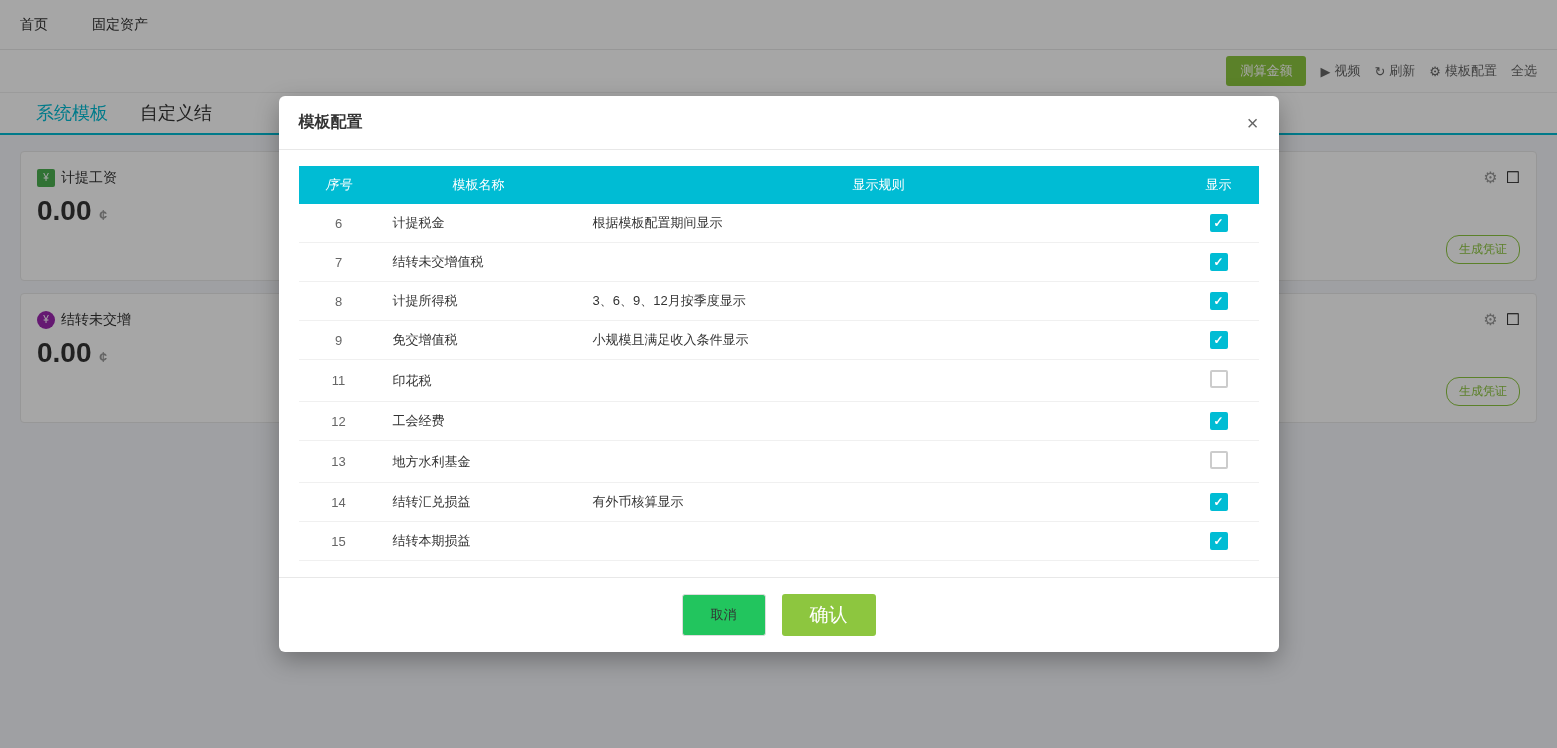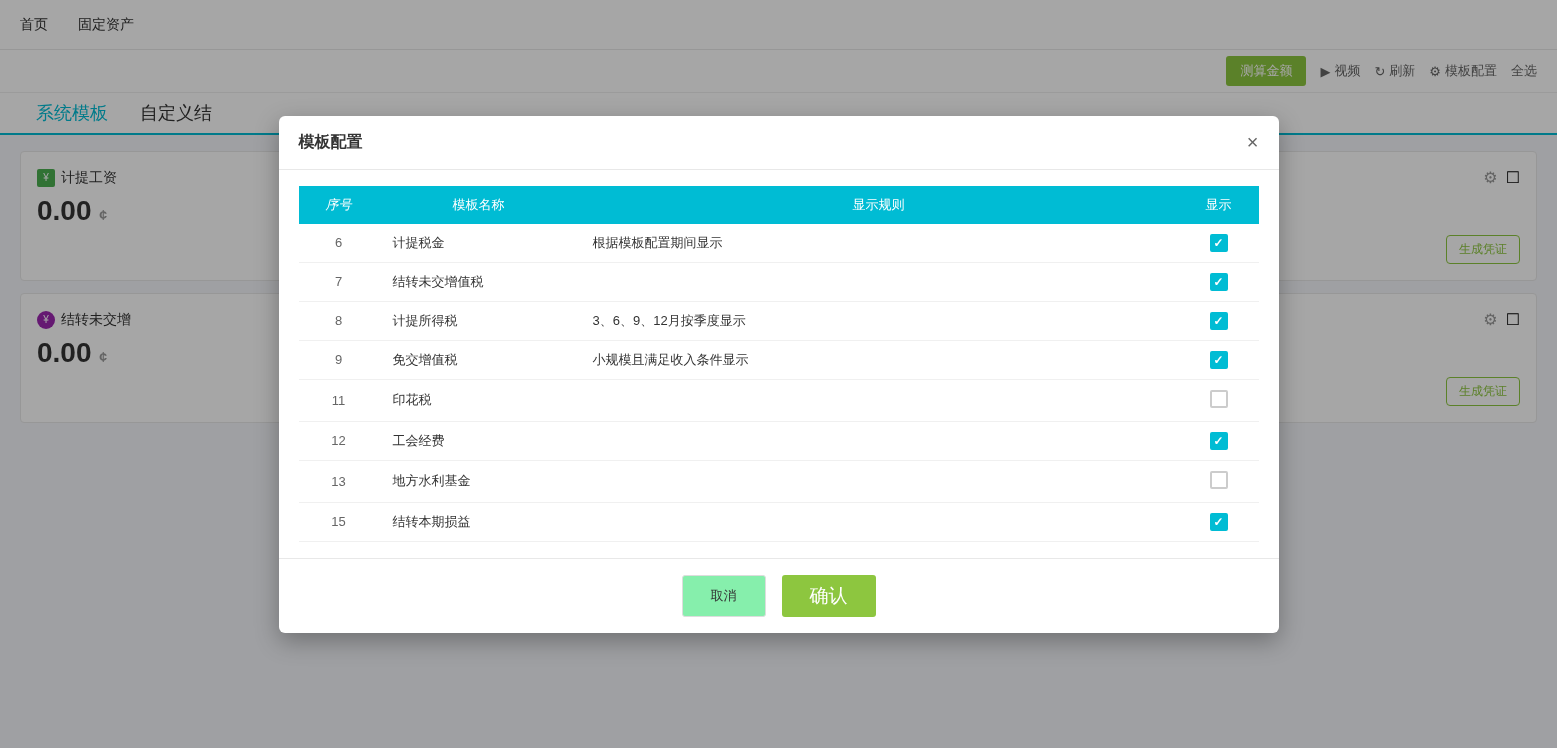--- a/index.html
+++ b/index.html
@@ -21,21 +21,21 @@
       top: 0; left: 0;
     }
 
     
     .top-nav {
       background: #fff;
       height: 50px;
       display: flex;
       align-items: center;
       padding: 8px 20px;
-      gap: 30px;
+      gap: 44px;
       border-bottom: 1px solid #e8e8e8;
     }
     .nav-item {
       font-size: 14px;
       color: #333;
       cursor: pointer;
     }
     .btn-calc {
       background: #8dc63f;
       color: #fff;
@@ -102,21 +102,21 @@
       display: flex;
       justify-content: flex-end;
       gap: 8px;
       margin-top: 8px;
     }
     .btn-gen {
       border: 1px solid #8dc63f;
       color: #8dc63f;
       background: #fff;
       padding: 5px 12px;
-      border-radius: 4px;
+      border-radius: 13px;
       font-size: 12px;
       cursor: pointer;
     }
 
     
     .overlay {
       position: absolute;
       top: 0; left: 0;
       width: 100%; height: 100%;
       background: rgba(0,0,0,0.35);
@@ -237,21 +237,21 @@
     .modal-footer {
       display: flex;
       justify-content: center;
       gap: 16px;
       padding: 16px 20px;
       border-top: 1px solid #e8e8e8;
     }
     .btn-cancel {
       padding: 8px 28px;
       border: 1px solid #ddd;
-      background: #86efac;
+      background: #22c55e;
       color: #333;
       border-radius: 3px;
       font-size: 13px;
       cursor: pointer;
     }
     .btn-confirm {
       padding: 8px 28px;
       border: none;
       background: #8dc63f;
       color: #fff;
@@ -423,20 +423,26 @@
               <td></td>
               <td style="text-align: center;"><span class="custom-checkbox checked" style="cursor: pointer;"></span></td>
             </tr>
             <tr>
               <td>13</td>
               <td>地方水利基金</td>
               <td></td>
               <td style="text-align: center;"><span class="custom-checkbox" style="cursor: pointer;"></span></td>
             </tr>
             <tr>
+              <td>14</td>
+              <td>结转汇兑损益</td>
+              <td>有外币核算显示</td>
+              <td style="text-align: center;"><span class="custom-checkbox checked" style="cursor: pointer;"></span></td>
+            </tr>
+            <tr>
               <td>15</td>
               <td>结转本期损益</td>
               <td></td>
               <td style="text-align: center;"><span class="custom-checkbox checked" style="cursor: pointer;"></span></td>
             </tr>
           </tbody>
       </table>
     </div>
 
     <div class="modal-footer">

